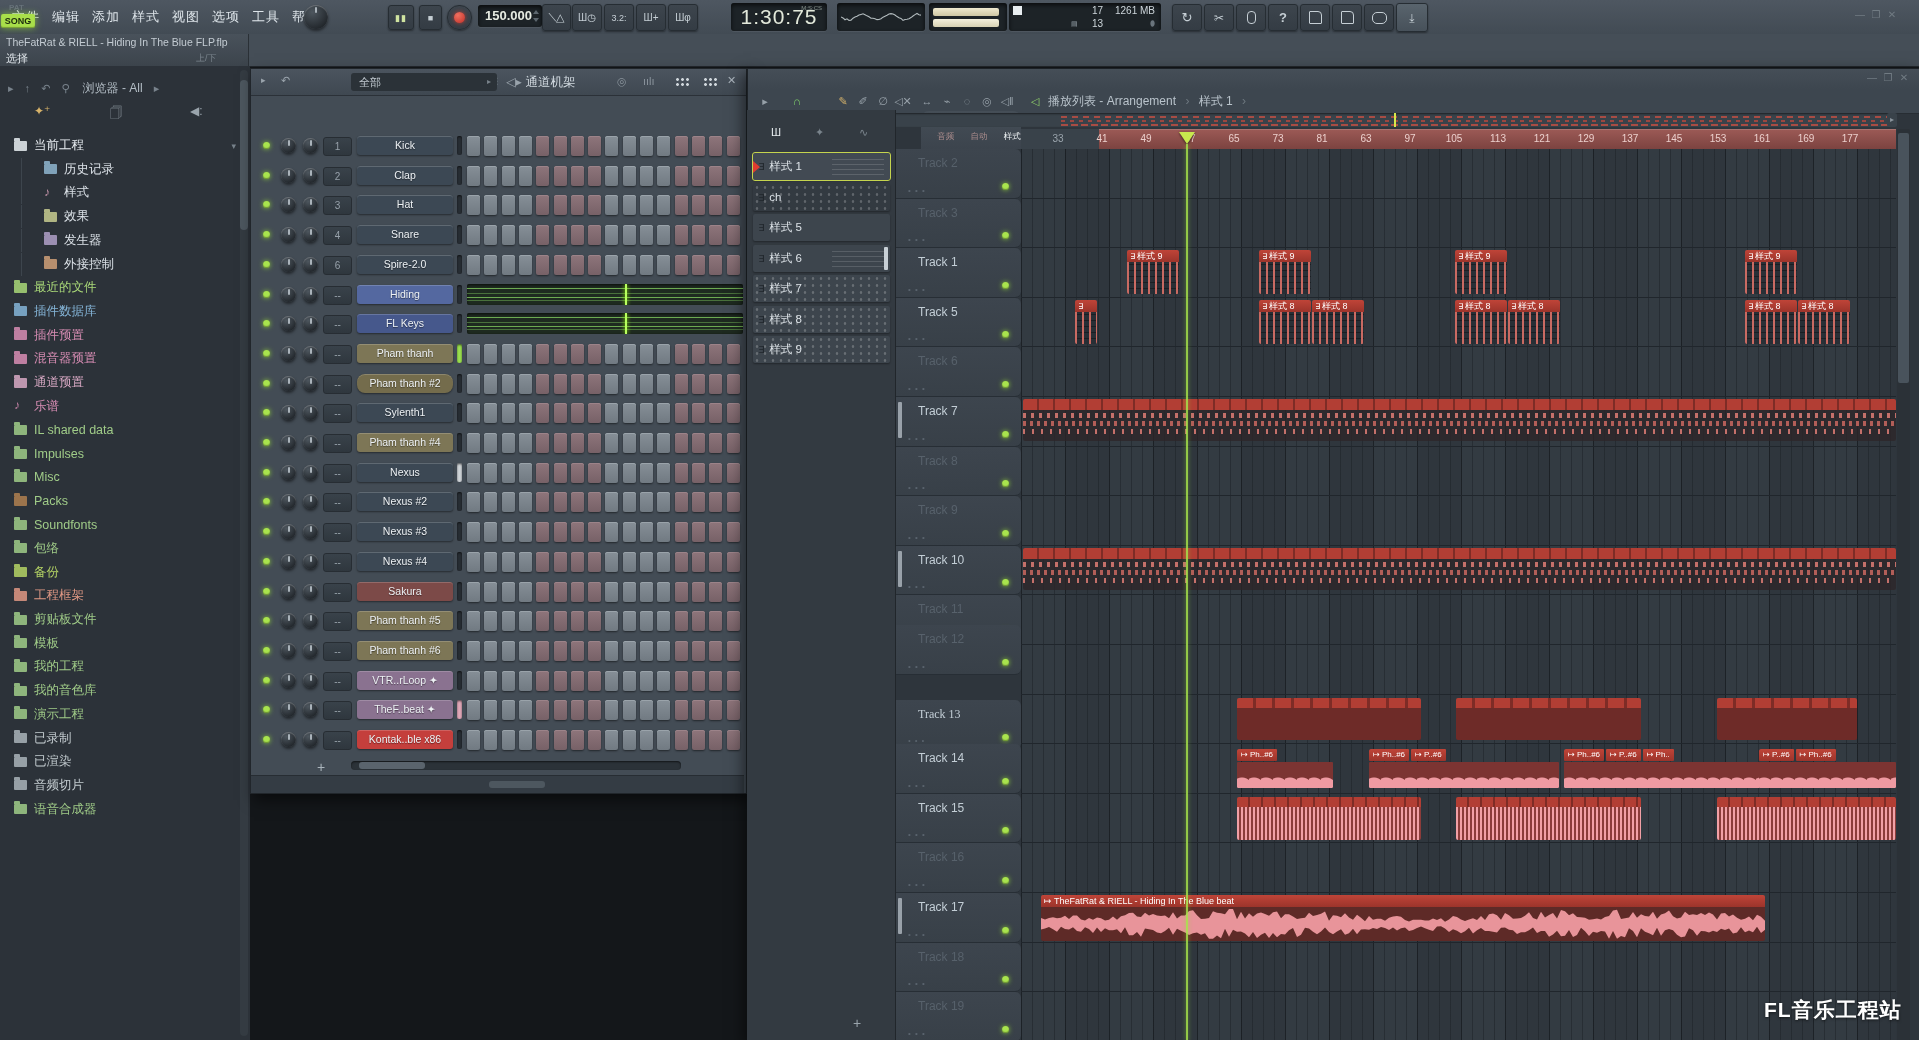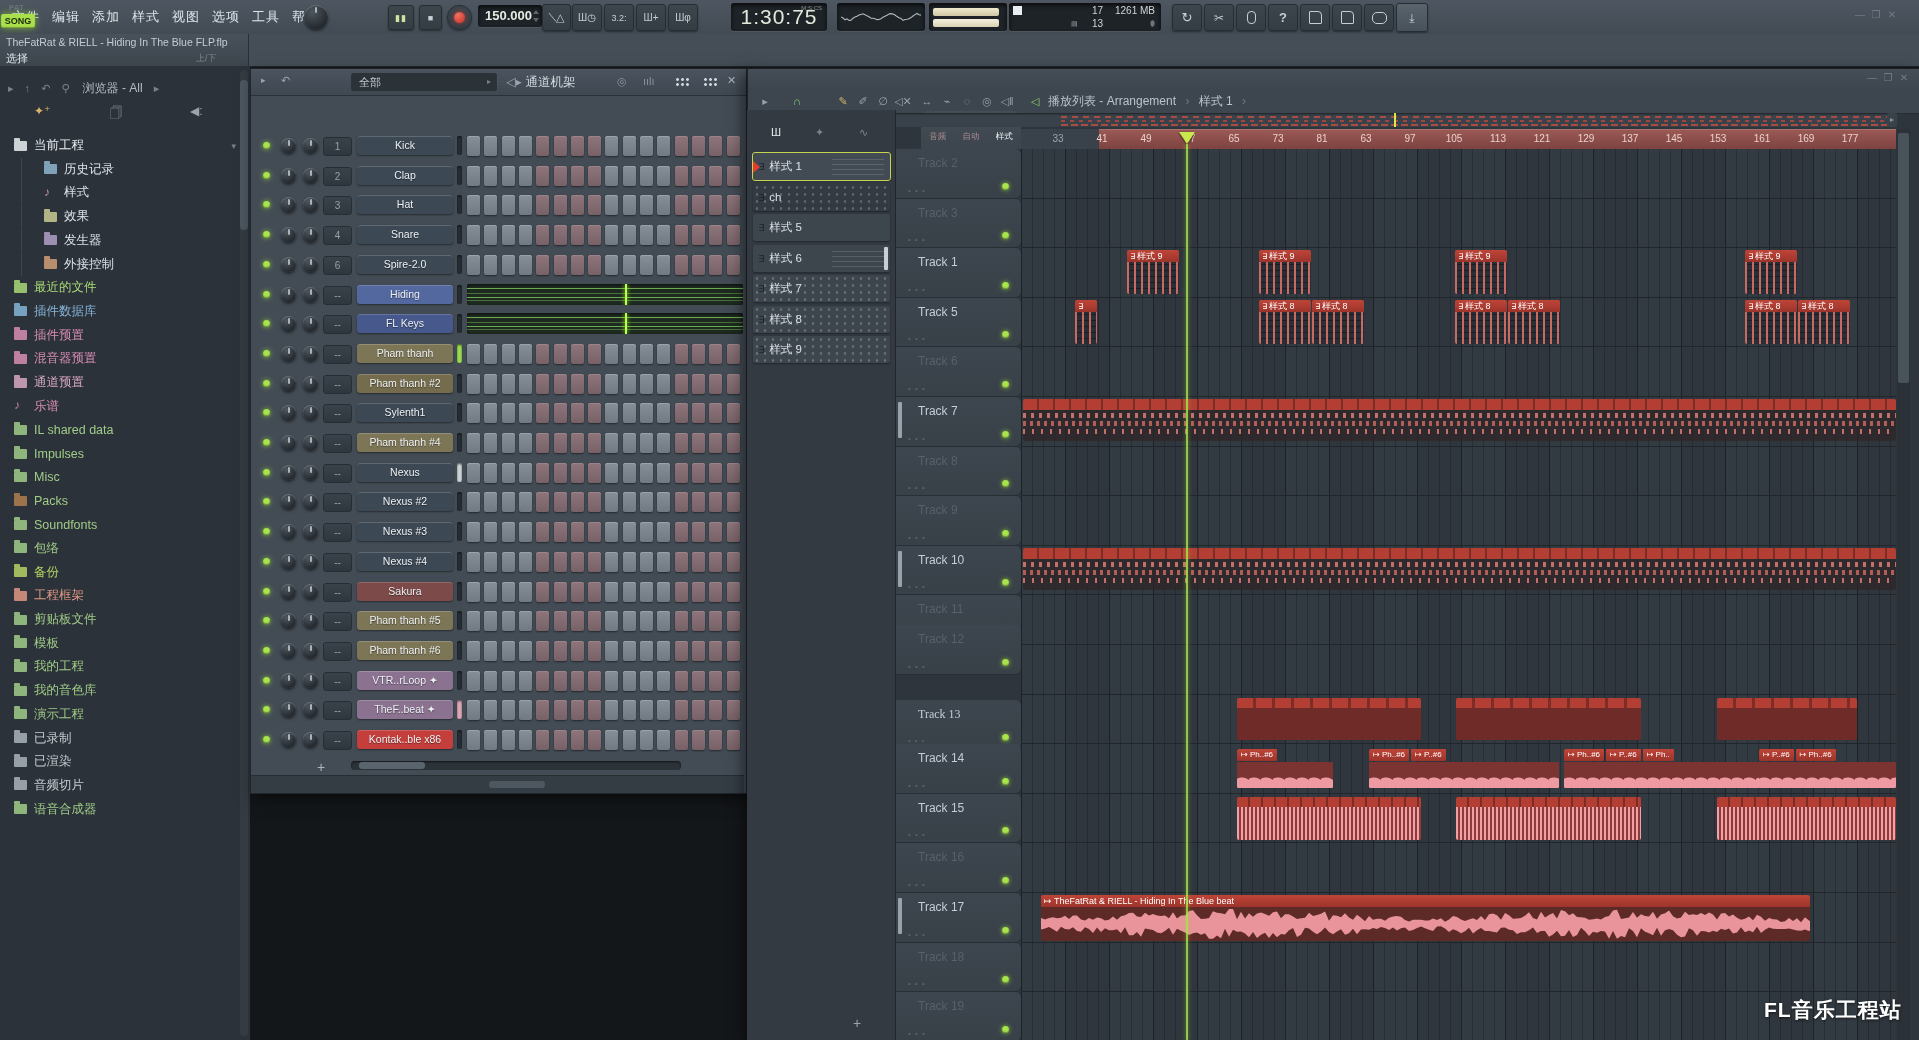--- a/index.html
+++ b/index.html
@@ -602,21 +602,21 @@
           <div class="cell r" style="position: absolute; left: 419.6px; top: 3px;"></div>
           <div class="cell r" style="position: absolute; left: 436.9px; top: 3px;"></div>
           <div class="cell r" style="position: absolute; left: 454.2px; top: 3px;"></div>
           <div class="cell r" style="position: absolute; left: 471.5px; top: 3px;"></div>
         </div>
         <div class="rrow" style="top: 301.6px;">
           <div class="led" style="position: absolute; left: 8px; top: 9px;"></div>
           <div class="knob" style="position: absolute; left: 26px; top: 5px; width: 15px; height: 15px;"></div>
           <div class="knob" style="position: absolute; left: 48px; top: 5px; width: 15px; height: 15px;"></div>
           <div class="numbox" style="position: absolute; left: 68px; top: 4px; width: 27px; height: 17px;">--</div>
-          <div class="chname" style="position: absolute; left: 102px; top: 3px; width: 96px; height: 19px; background: linear-gradient(rgb(116, 108, 76), rgba(46, 53, 60, 0)), rgb(116, 108, 76);">Pham thanh #2</div>
+          <div class="chname" style="position: absolute; left: 102px; top: 3px; width: 96px; height: 19px; background: linear-gradient(rgb(116, 108, 76), rgba(46, 53, 60, 0)), rgb(116, 108, 76); border-radius: 8px;">Pham thanh #2</div>
           <div class="slit" style="position: absolute; left: 202px; top: 3px;"></div>
           <div class="cell" style="position: absolute; left: 212px; top: 3px;"></div>
           <div class="cell" style="position: absolute; left: 229.3px; top: 3px;"></div>
           <div class="cell" style="position: absolute; left: 246.6px; top: 3px;"></div>
           <div class="cell" style="position: absolute; left: 263.9px; top: 3px;"></div>
           <div class="cell r" style="position: absolute; left: 281.2px; top: 3px;"></div>
           <div class="cell r" style="position: absolute; left: 298.5px; top: 3px;"></div>
           <div class="cell r" style="position: absolute; left: 315.8px; top: 3px;"></div>
           <div class="cell r" style="position: absolute; left: 333.1px; top: 3px;"></div>
           <div class="cell" style="position: absolute; left: 350.4px; top: 3px;"></div>
@@ -952,21 +952,21 @@
         <span class="sep">›</span>
         <span>样式 1</span>
         <span class="sep">›</span>
       </div>
     </div>
 
     <div id="corner-tab">
       <span class="abs" style="left:14px;top:3px;color:#8b959d;font-size:9px;">✦</span>
       <span class="abs" style="left:44px;top:3px;color:#8b959d;font-size:9px;">∿</span>
       <span class="abs" style="left:74px;top:3px;color:#dfe6ea;font-size:9px;">Ш</span>
-      <div id="corner-labels" class="abs" style="left:0;top:20px;width:100%;display:flex;justify-content:space-around;font-size:8.5px;">
+      <div id="corner-labels" class="abs" style="left:0;top:20px;width:100%;display:flex;justify-content:space-around;font-size:8.5px;padding-left:8px;">
           <span style="color: rgb(170, 140, 140);">音频</span>
           <span style="color: rgb(170, 140, 140);">自动</span>
           <span style="color: rgb(238, 242, 244);">样式</span>
         </div>
     </div>
 
     <span class="abs" style="left:96px;top:44px;width:10px;height:14px;color:#8a949c;font-size:8px;text-align:center;line-height:14px;background:#39424a;border-radius:2px;">◂</span>
     <div id="nav-strip">
       <div class="abs" style="left:205px;right:0;top:1px;bottom:1px;
         background:repeating-linear-gradient(90deg,#a84c44 0 6px,transparent 6px 11px) 0 2px/100% 2px no-repeat,
@@ -1183,21 +1183,21 @@
           <div class="led trow-led"></div>
         </div>
         <div class="trow-grid" style="top: 774.4px; height: 48.6px;"></div>
         <div class="trow-head" style="top: 824px; height: 48.6px;">
           <div class="trow-name" style="color: rgb(195, 206, 214);">Track 17</div>
           <div class="trow-dots">• • •</div>
           <div class="led trow-led"></div>
           <div class="trow-bar"></div>
         </div>
         <div class="trow-grid" style="top: 824px; height: 48.6px;">
-          <div class="clip" style="left: 20px; top: 2px; width: 724px; height: 46px; padding-left: 45px;">
+          <div class="clip" style="left: 20px; top: 2px; width: 724px; height: 46px;">
             <div class="clip-head">↦ TheFatRat &amp; RIELL - Hiding In The Blue beat</div>
             <div class="song-body"><svg width="828" height="34">
                 <path d="M0 17 L0 11.045052584368992 L4 12.588629098274499 L8 10.903731402629578 L12 10.200774664347922 L16 11.188468536712998 L20 10.801137144654302 L24 8.847773955412547 L28 11.885168671263747 L32 8.559868682736125 L36 8.511721842200815 L40 12.514490621753644 L44 13.553995644318267 L48 10.966377147367126 L52 12.658586979727371 L56 10.472652889015922 L60 11.283472841942322 L64 13.6162253360667 L68 12.672080059671606 L72 9.484106611609045 L76 12.854030425737761 L80 9.230958312070555 L84 8.132727838945325 L88 5.912464249161413 L92 5.651326791829586 L96 9.597437933517664 L100 9.974261098753718 L104 5.755462057546579 L108 8.446147029781446 L112 6.99452563201975 L116 8.473049128548194 L120 8.881118117755278 L124 8.41698156024507 L128 11.155268669120005 L132 5.354259754654345 L136 11.523976953476314 L140 8.375600115463303 L144 8.508712546800412 L148 4.060917879027853 L152 3.126044814501201 L156 8.360207474376864 L160 11.886909053815671 L164 11.704563481013832 L168 11.091565323055253 L172 4.1569582414366835 L176 5.792218121942556 L180 6.222137692304166 L184 7.305777706041278 L188 2.054959842696441 L192 2.0355736230189336 L196 12.144244797906195 L200 4.765891586104862 L204 11.485104806314109 L208 6.35873990493255 L212 9.727050436685325 L216 6.4976355643863055 L220 5.497756296400002 L224 7.040879891496404 L228 8.73321594502515 L232 5.372393269002533 L236 4.407410858324873 L240 11.179002225285476 L244 7.26675516654408 L248 7.143578723310469 L252 9.542557248170457 L256 12.07592241267984 L260 11.348229135775204 L264 10.650780557052041 L268 5.633712905921474 L272 8.958057643038426 L276 7.9855169452982295 L280 6.815230603101147 L284 4.559912180043906 L288 13.76559615592534 L292 8.303426510053507 L296 8.859799788855833 L300 10.239650917239677 L304 6.2685077427954 L308 10.547180366114464 L312 12.814677896708472 L316 7.6971174240276135 L320 10.649987452763224 L324 14.222970024370012 L328 9.015012722368496 L332 12.784566664094642 L336 11.850428892912806 L340 11.625763669379374 L344 13.679232806148363 L348 10.709721803970613 L352 9.445704846598012 L356 8.919093938520053 L360 9.866134629938443 L364 13.06650247191808 L368 14.428080586903178 L372 12.71403561822066 L376 12.792212850390213 L380 12.66413643512779 L384 13.414233852618374 L388 13.520989129740592 L392 11.49517988869507 L396 13.109295920763062 L400 11.182712485741915 L404 14.817945969148369 L408 12.570688820764415 L412 8.905197643082426 L416 9.8752349644603 L420 12.58997588490701 L424 13.90069828203763 L428 12.412694263048738 L432 11.3058441312436 L436 12.931290837232833 L440 8.973090916592826 L444 13.09972502855327 L448 7.369486036192386 L452 6.5230684408581485 L456 8.180335704083488 L460 12.73187402469128 L464 6.0501484923160405 L468 8.352478033362415 L472 11.690010895324551 L476 11.582059414839843 L480 10.94608154319037 L484 8.73102463138746 L488 5.369205350082094 L492 11.038964478558306 L496 12.407848463013071 L500 4.870263998867088 L504 10.60630160588197 L508 7.916470947678713 L512 6.076135607724892 L516 11.483800569994552 L520 2.9009230045501866 L524 4.343166269353221 L528 8.314906134177326 L532 6.287686075176092 L536 10.12491444938801 L540 10.212869824267752 L544 10.874517027414711 L548 12.730774169017266 L552 12.166966253960364 L556 11.61993811465867 L560 12.457220534806527 L564 10.094652037660891 L568 8.91894189362824 L572 3.5317546316212365 L576 2.7362535865000037 L580 11.9615970872374 L584 11.259405949140387 L588 10.488241426697442 L592 5.000548204316955 L596 10.649029005838445 L600 7.247387844636577 L604 8.94294771743011 L608 9.487572357062053 L612 4.7422565966453085 L616 11.7142791512705 L620 7.486102302817706 L624 6.176509182245107 L628 3.5743932676142958 L632 9.19937693348966 L636 11.545059550291032 L640 10.406030859212464 L644 4.857415703079241 L648 7.913342162231446 L652 7.34043636645008 L656 8.029563075824017 L660 5.967648329827075 L664 8.061594237160172 L668 5.4622753422326955 L672 7.497109861595666 L676 12.387376639785167 L680 6.438125469436217 L684 6.042691989526997 L688 9.524924303172162 L692 7.609582527080709 L696 10.85567949603027 L700 12.81479119516029 L704 11.763288461579208 L708 9.559404530069388 L712 13.371238495926686 L716 7.861846555895296 L720 9.813222385687187 L724 13.682441845405206 L728 11.11907557262321 L732 12.332187839498634 L736 12.607164722885106 L740 15.02004208584223 L744 14.369089847807011 L748 10.934580221286485 L752 13.988779021067277 L756 11.181047490233542 L760 15.154483200200971 L764 10.14483164971354 L768 13.610271317334233 L772 14.685855068291344 L776 9.337510042834719 L780 8.86022985656798 L784 14.708224412464954 L788 9.018567101163669 L792 10.25261696775944 L796 7.897484791694014 L800 7.476576880046842 L804 12.905074391389327 L808 12.400062441705824 L812 12.079852320881084 L816 6.955742721295785 L820 6.0027546288127915 L824 10.936398188796852 L828 8.291623765121034 L828 24.60880972468793 L824 19.86916612692364 L820 19.831443467515587 L816 27.50300740160573 L812 23.98101202345334 L808 26.351606561116366 L804 25.27012769376961 L800 20.510106353254457 L796 20.29355926755324 L792 25.253216373282843 L788 22.849657962245267 L784 21.705744885914456 L780 22.061808770513146 L776 24.33234259544659 L772 23.401061047947536 L768 23.994611198118314 L764 22.57553957502501 L760 23.758823124145934 L756 23.48531772841701 L752 22.489463692553382 L748 21.47251938006883 L744 22.034403278053354 L740 21.979535844033407 L736 22.040509856601854 L732 21.681007166833826 L728 20.59763196131135 L724 22.864941698719715 L720 25.99943686947041 L716 19.71234722501715 L712 25.156456266075363 L708 23.437182412583738 L704 25.16384174407893 L700 20.373956345155214 L696 25.411458333531556 L692 26.59945013440558 L688 21.395318213217166 L684 23.020958756245864 L680 21.850793034968802 L676 25.072144944057072 L672 23.658404386204776 L668 25.444098881802507 L664 24.317101090763646 L660 24.098495888470108 L656 28.72314711996038 L652 23.29092248141779 L648 21.289278841375726 L644 29.446007622039666 L640 30.204522286501422 L636 27.67977232551009 L632 23.167316669671003 L628 22.071332339730333 L624 23.312257238890133 L620 28.78876673420549 L616 20.845041790613358 L612 28.160056707920184 L608 26.14133910868786 L604 24.842811333039382 L600 21.1388667614866 L596 30.2870468973339 L592 24.01320001912116 L588 21.348116801027523 L584 30.37235669768237 L580 28.971689425956747 L576 31.802232961282915 L572 24.02818024800052 L568 31.62695717896299 L564 24.427364441648553 L560 23.979318603583646 L556 25.85564214857405 L552 24.86179900215835 L548 29.02732971227068 L544 24.27858343732982 L540 20.831676909405118 L536 27.89046322555793 L532 29.963923815661524 L528 23.037286370764406 L524 28.866355659415333 L520 29.21599584935901 L516 23.72213003185606 L512 27.603807703283472 L508 29.77987492790346 L504 23.93105792758032 L500 23.88743043467408 L496 25.914978250983005 L492 20.595868405253864 L488 23.16660796611439 L484 25.137146024877456 L480 25.25391260787311 L476 26.970061362092792 L472 23.25672737346881 L468 22.764463221683503 L464 20.477492605895822 L460 20.779122912551845 L456 25.48346994093074 L452 24.7350343263289 L448 23.983496107231872 L444 23.973866891161002 L440 20.915603729919766 L436 23.345691627451348 L432 26.57424891017365 L428 20.6337847001914 L424 24.333111358786947 L420 26.29822177224532 L416 23.6855240115635 L412 22.364863949484832 L408 25.05116904808076 L404 21.425843573920538 L400 19.273323226552016 L396 19.582636309398556 L392 24.052159253316375 L388 22.846657934111043 L384 21.319869827374994 L380 19.441268451848984 L376 21.09712651465888 L372 22.958916353055187 L368 23.89914678895335 L364 20.40402866051513 L360 21.349982253280757 L356 23.53295730587044 L352 20.512929141124765 L348 23.07904303078794 L344 20.907449645748457 L340 20.019486921139393 L336 21.903659730105904 L332 20.899335786625038 L328 22.865383569035384 L324 22.363108914982895 L320 22.55406475422279 L316 27.19771424091259 L312 21.746012914085185 L308 26.259051253663873 L304 27.809166231503983 L300 22.21064139149602 L296 24.57991724390776 L292 27.16076909128358 L288 25.076925045978612 L284 20.490118197195557 L280 24.577329466005104 L276 27.185395294903277 L272 24.85953335313044 L268 21.603090933735842 L264 20.827358236575915 L260 27.727920214087902 L256 29.98562450138069 L252 21.061657446344725 L248 23.265221150862864 L244 27.596012930793044 L240 26.99380664453968 L236 30.243925021843996 L232 26.122099925986973 L228 30.928474978151545 L224 25.842657647452462 L220 27.762979187053084 L216 31.024480391716487 L212 24.983778737491203 L208 30.193119657877304 L204 26.585109564561407 L200 24.593903879212704 L196 24.64762463931169 L192 22.71644955379669 L188 29.654545663555542 L184 21.694624167301296 L180 31.239828955663462 L176 28.462955340762772 L172 31.731056388259763 L168 31.725576927923868 L164 26.240242385804393 L160 27.733520906337326 L156 25.552804379377896 L152 26.290507343589177 L148 27.972219629841298 L144 25.541834066431896 L140 23.811893091187216 L136 21.776723105593913 L132 27.71677414182913 L128 20.686316509692283 L124 24.120474663115054 L120 26.31217349982601 L116 25.494205309642666 L112 22.961388459828406 L108 22.284819894045214 L104 21.535381766376936 L100 29.669152630102474 L96 25.081772741266082 L92 28.36895384374231 L88 28.181802984075876 L84 20.15117459328022 L80 26.235915747505555 L76 22.213160762642122 L72 23.2570561250842 L68 23.20589261552788 L64 21.25918677193357 L60 24.900176331237244 L56 20.509844735549898 L52 25.884284754733784 L48 21.883885437915414 L44 20.173646910359405 L40 24.74989504363021 L36 24.082708797597043 L32 20.31439402716996 L28 22.587145453395145 L24 22.044968268595277 L20 19.841902742054707 L16 24.704085613209372 L12 22.223471660985243 L8 19.987311588548778 L4 21.616698644359555 L0 22.576872067241638 Z" fill="#ef9aa0" opacity="0.95"></path>
               </svg></div>
           </div>
         </div>
         <div class="trow-head" style="top: 873.6px; height: 48.6px;">
           <div class="trow-name dim">Track 18</div>
           <div class="trow-dots">• • •</div>
           <div class="led trow-led"></div>

